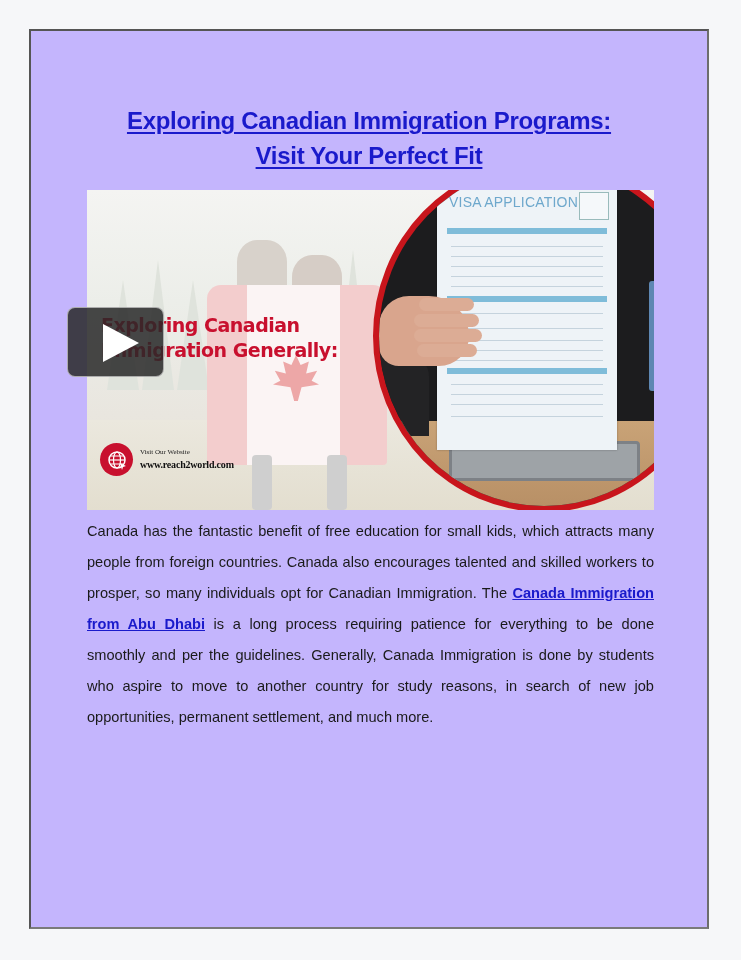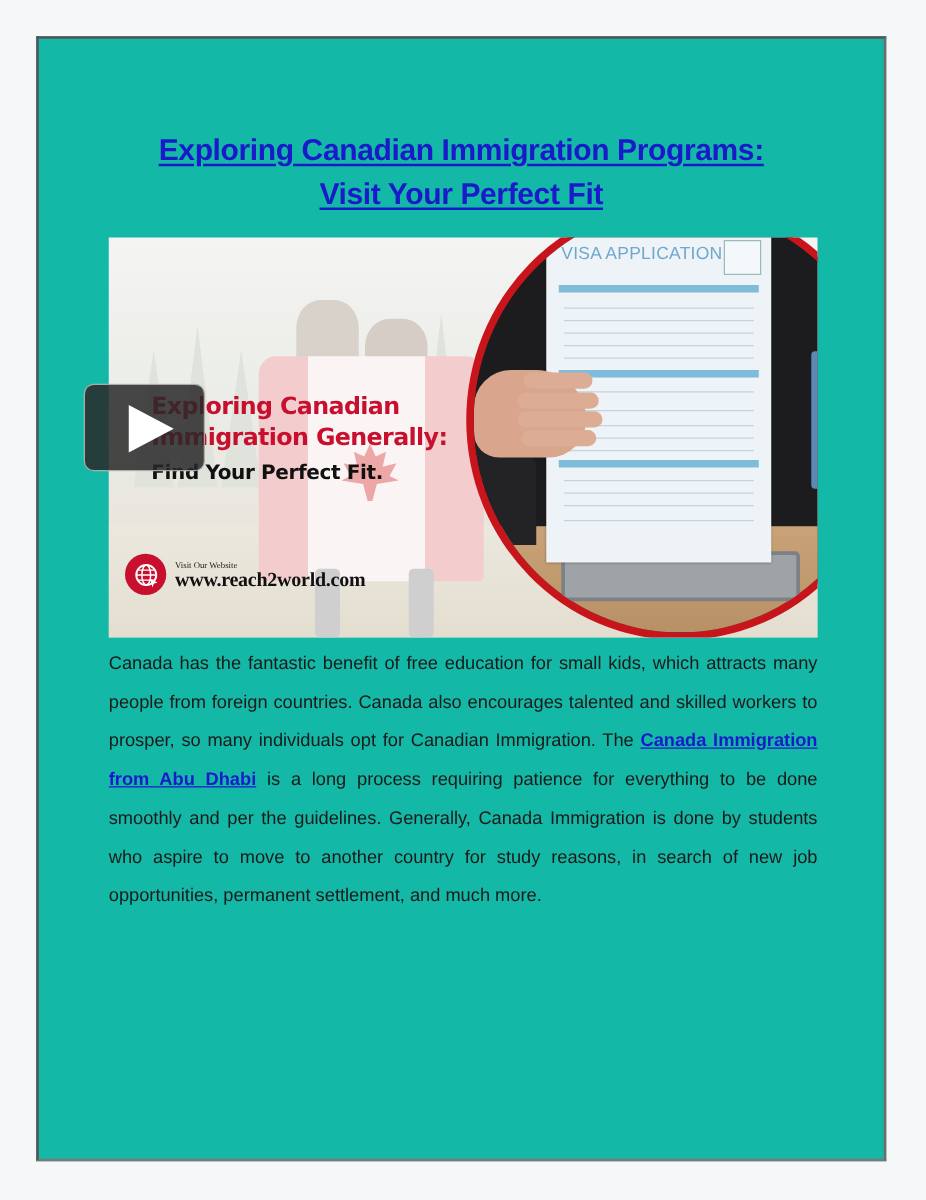--- a/index.html
+++ b/index.html
@@ -5,21 +5,21 @@
     html, body {
       margin: 0; padding: 0;
       width: 741px; height: 960px;
       background: #f6f7f9;
       overflow: hidden;
     }
     .page {
       position: absolute;
       left: 29px; top: 29px;
       width: 680px; height: 900px;
-      background: #14b8a6;
+      background: #c4b5fd;
       border-top: 2px solid #555;
       border-left: 2px solid #555;
       border-right: 2px solid #6d6d6d;
       border-bottom: 2px solid #7a7a7a;
       box-sizing: border-box;
     }
     .title {
       position: absolute;
       left: 0; right: 0; top: 72px;
       text-align: center;
@@ -64,37 +64,36 @@
       width: 46px; height: 46px;
       background: #eda7a7;
       clip-path: polygon(50% 0%, 60% 22%, 78% 14%, 72% 40%, 96% 34%, 84% 56%, 100% 64%, 62% 70%, 54% 100%, 46% 100%, 38% 70%, 0% 64%, 16% 56%, 4% 34%, 28% 40%, 22% 14%, 40% 22%);
     }
     .leg { position: absolute; background: #cfcfcf; border-radius: 4px; }
     .banner-text {
       position: absolute; left: 14px; top: 123px;
       font-family: "DejaVu Sans", sans-serif;
       font-weight: bold;
       line-height: 25px;
-      margin-left: 20px;
     }
     .bt-red { color: #c8102e; font-size: 19px; letter-spacing: -0.5px; }
     .bt-black { color: #111; font-size: 16px; margin-top: 2px; letter-spacing: -0.3px; }
     .visit {
       position: absolute; left: 13px; top: 253px;
       display: flex; align-items: center;
       font-family: Liberation Serif, serif;
     }
     .globe {
       width: 33px; height: 33px; border-radius: 50%;
       background: #c8102e;
       display: flex; align-items: center; justify-content: center;
       margin-right: 7px;
     }
     .visit-small { font-size: 7px; color: #222; line-height: 9px; }
-    .visit-url { font-size: 16px; font-weight: bold; color: #111; line-height: 15px; letter-spacing: -0.2px; }
+    .visit-url { font-size: 10px; font-weight: bold; color: #111; line-height: 15px; letter-spacing: -0.2px; }
     
     .circle {
       position: absolute; left: 286px; top: -30px;
       width: 330px; height: 340px;
       border-radius: 50%;
       border: 6px solid #c8151c;
       overflow: hidden;
       background: #1c1c1e;
     }
     .desk {
@@ -189,21 +188,20 @@
     <div class="person" style="left:150px;top:50px;width:50px;height:55px;background:#d8d2cb;"></div>
     <div class="person" style="left:205px;top:65px;width:50px;height:55px;background:#d6cdc6;"></div>
     <div class="flag"></div>
     <div class="maple"></div>
     <div class="leg" style="left:165px;top:265px;width:20px;height:55px;"></div>
     <div class="leg" style="left:240px;top:265px;width:20px;height:55px;"></div>
 
     <div class="banner-text">
       <div class="bt-red">Exploring Canadian</div>
       <div class="bt-red">Immigration Generally:</div>
-      <div class="bt-black">Find Your Perfect Fit.</div>
     </div>
 
     <div class="visit">
       <div class="globe">
         <svg width="22" height="22" viewBox="0 0 22 22">
           <circle cx="11" cy="11" r="8" fill="none" stroke="#fff" stroke-width="1.5"></circle>
           <ellipse cx="11" cy="11" rx="3.5" ry="8" fill="none" stroke="#fff" stroke-width="1.2"></ellipse>
           <line x1="3" y1="11" x2="19" y2="11" stroke="#fff" stroke-width="1.2"></line>
           <line x1="4.5" y1="7" x2="17.5" y2="7" stroke="#fff" stroke-width="1"></line>
           <line x1="4.5" y1="15" x2="17.5" y2="15" stroke="#fff" stroke-width="1"></line>

